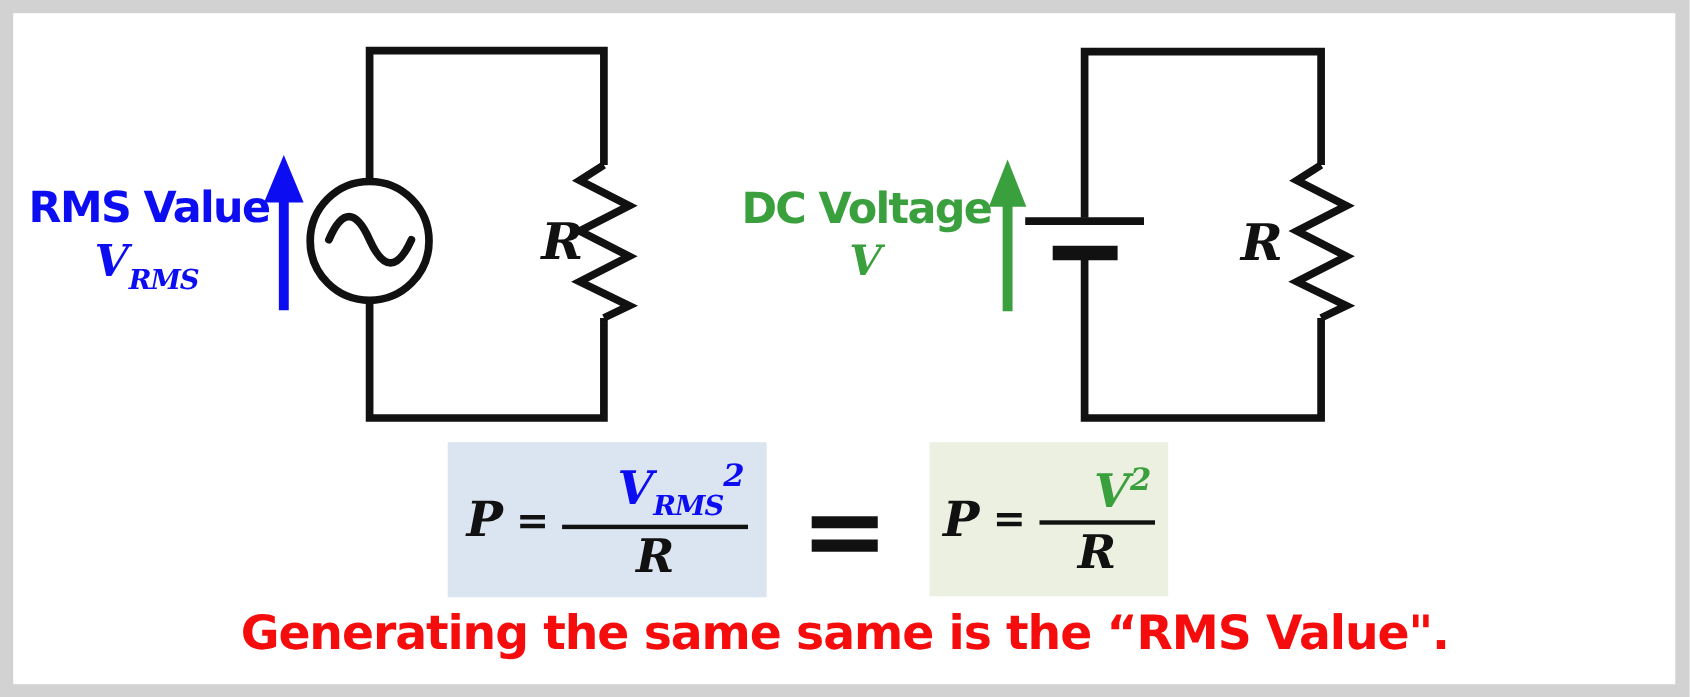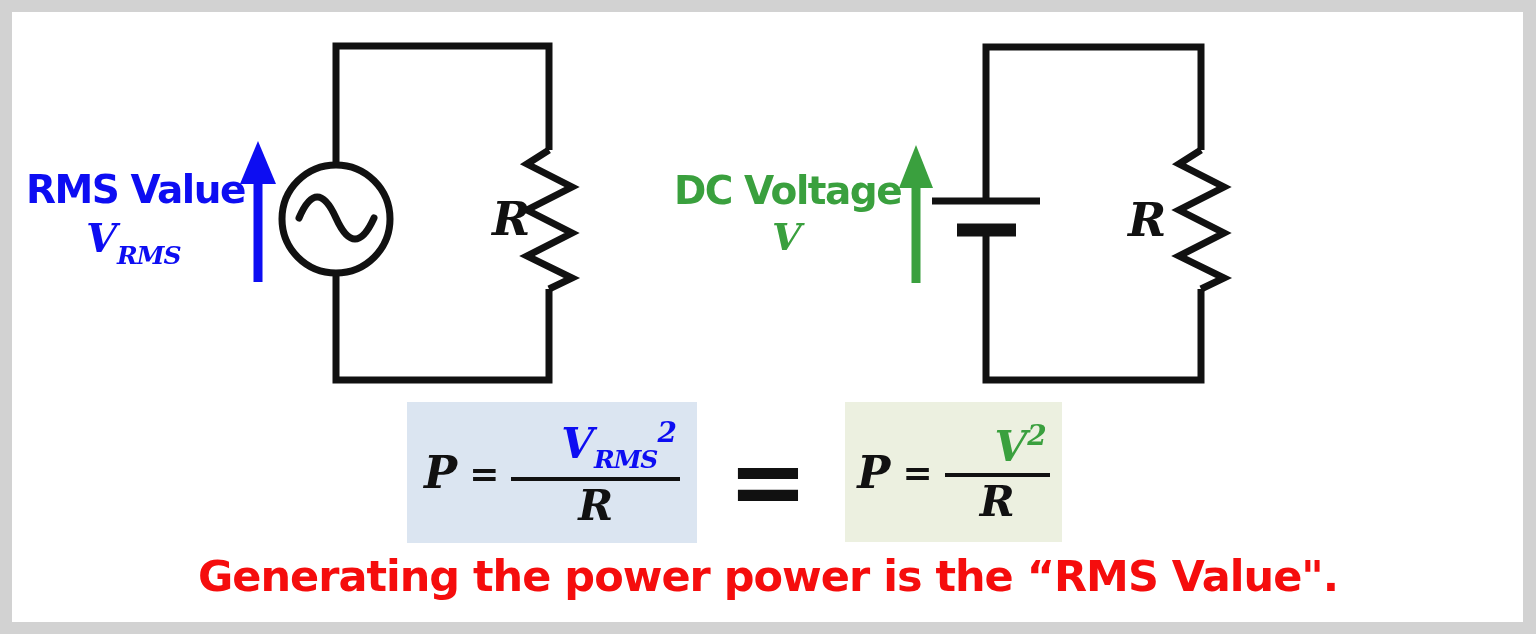--- a/index.html
+++ b/index.html
@@ -103,14 +103,14 @@
   <div class="abs formula-box box-right">
     <span class="lhs">P</span>
     <span class="feq">=</span>
     <span class="frac">
       <span class="num num-green"><span>V</span><sup>2</sup></span>
       <span class="bar"></span>
       <span class="den">R</span>
     </span>
   </div>
 
-  <div class="abs caption">Generating the power power is the “RMS Value".</div>
+  <div class="abs caption">Generating the same same is the “RMS Value".</div>
 </div>
 
 </body></html>

